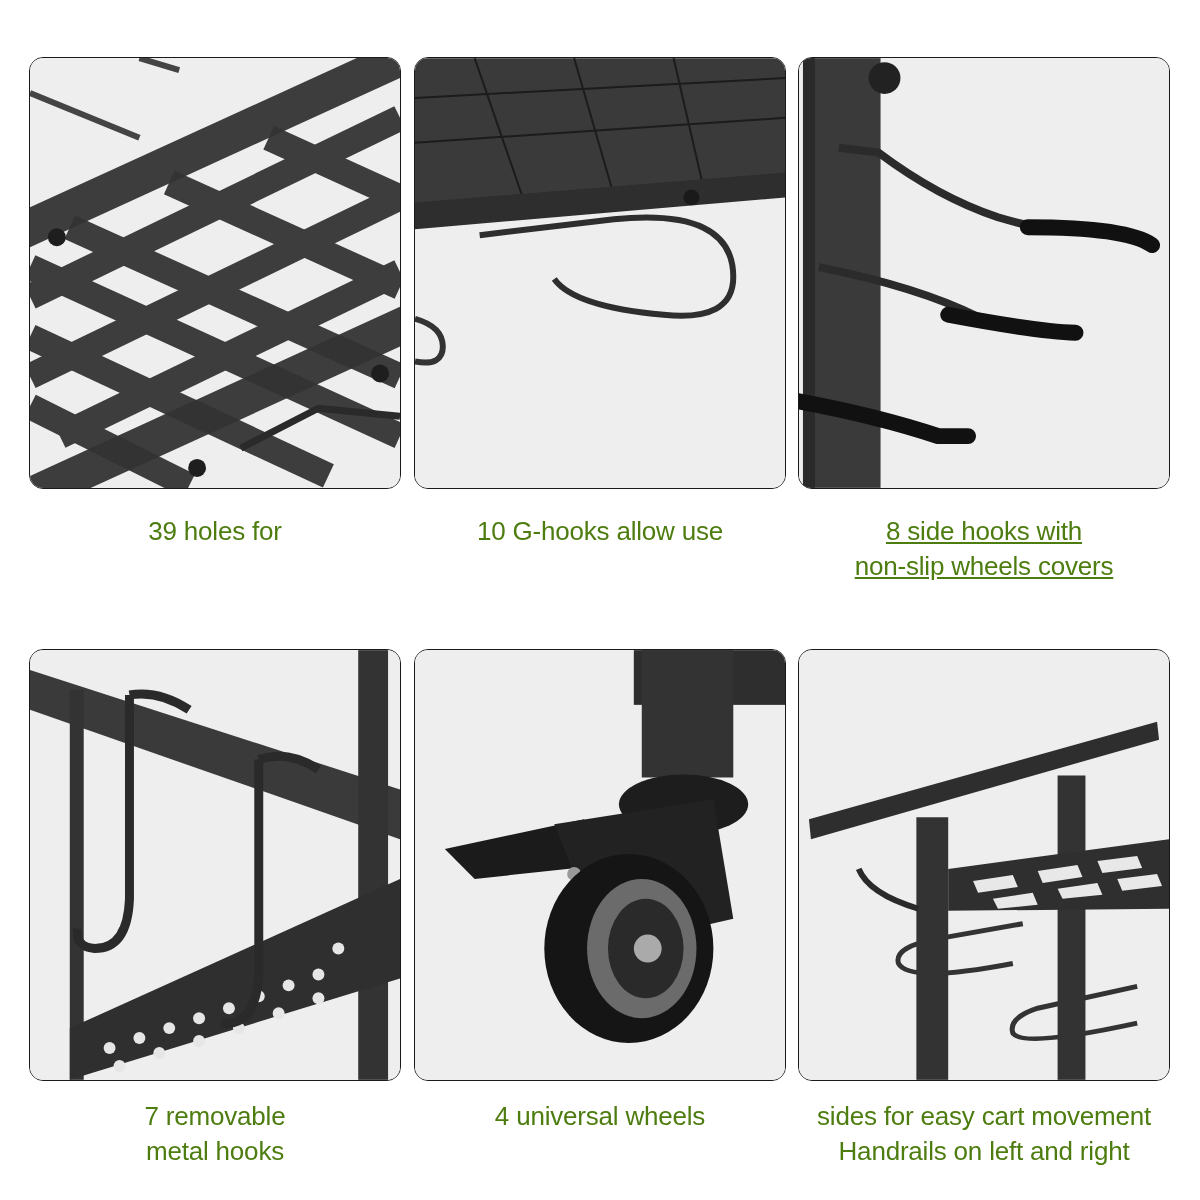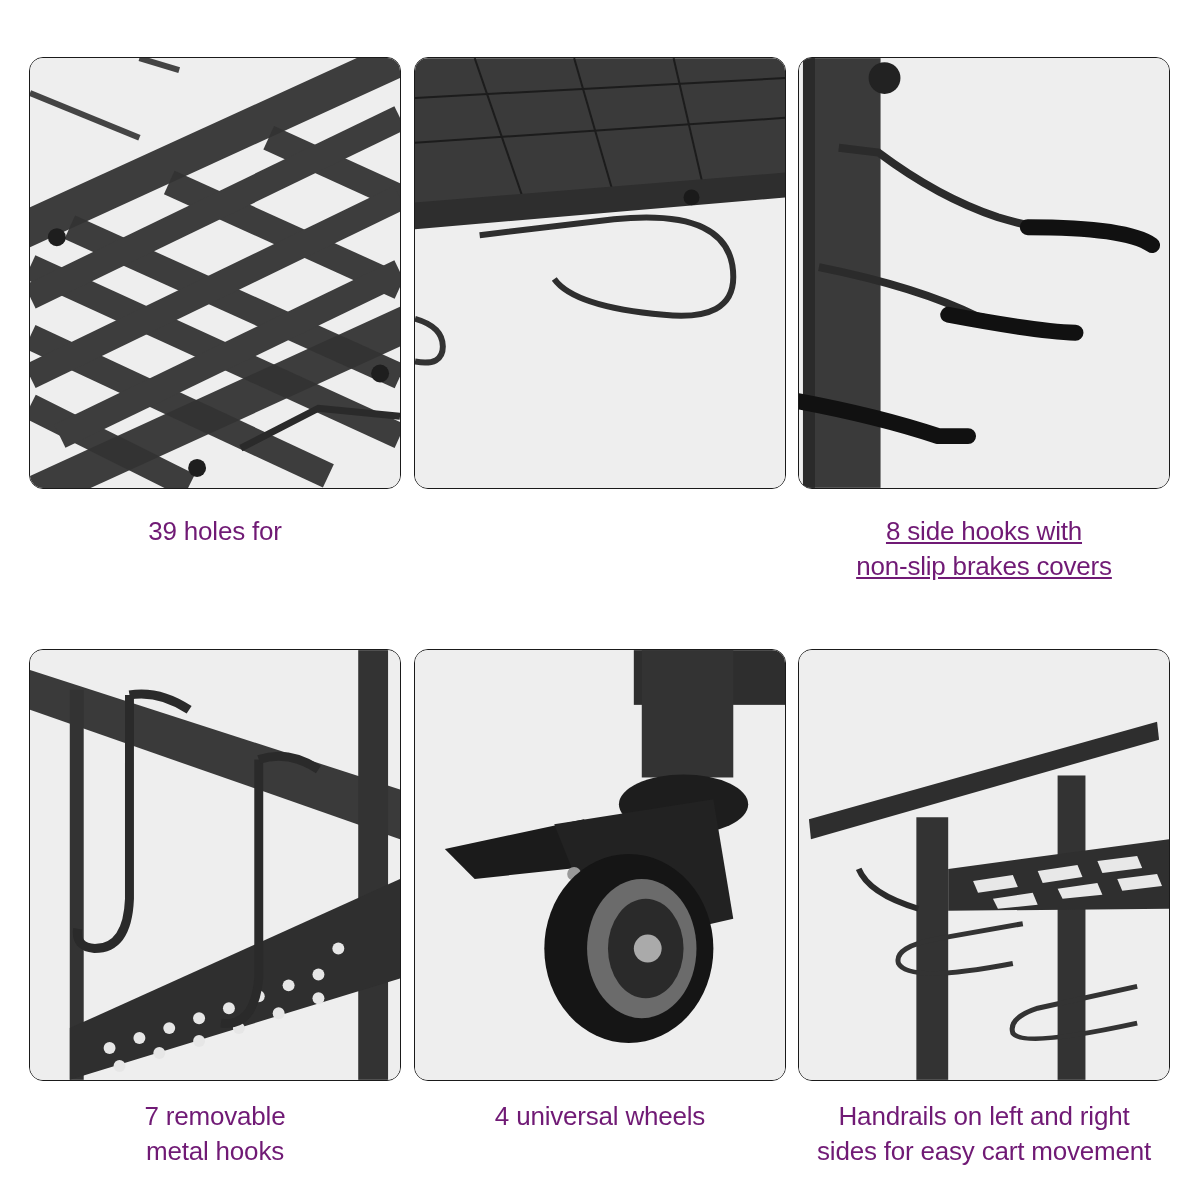--- a/index.html
+++ b/index.html
@@ -1,19 +1,19 @@
 <!DOCTYPE html>
 <html><head>
 <meta charset="utf-8">
 <style>
   html,body{margin:0;padding:0;background:#ffffff;}
   body{width:1200px;height:1200px;position:relative;overflow:hidden;font-family:"Liberation Sans",sans-serif;}
   .panel{position:absolute;width:372px;height:432px;border:1.5px solid #1a1a1a;border-radius:14px;overflow:hidden;background:#f2f2f2;box-sizing:border-box;}
   .panel svg{width:100%;height:100%;display:block;}
-  .caption{position:absolute;width:400px;text-align:center;font-size:26px;line-height:35px;color:#701a75;letter-spacing:-0.2px;}
+  .caption{position:absolute;width:400px;text-align:center;font-size:26px;line-height:35px;color:#4d7c0f;letter-spacing:-0.2px;}
   .caption span{display:block;white-space:nowrap;}
 </style>
 </head>
 <body>
 
 <div class="panel" style="left:29px;top:57px;">
   <svg viewBox="0 0 372 432">
     <rect width="372" height="432" fill="#eeeeee"></rect>
     <line x1="0" y1="35" x2="110" y2="80" stroke="#444" stroke-width="6"></line>
     <line x1="110" y1="0" x2="150" y2="12" stroke="#444" stroke-width="6"></line>
@@ -137,28 +137,29 @@
     <path d="M60,220 Q70,245 120,260" stroke="#2a2a2a" stroke-width="6" fill="none"></path>
     <path d="M225,275 L140,290 Q95,298 100,315 Q110,335 215,315" stroke="#333" stroke-width="5" fill="none"></path>
     <path d="M340,338 L240,360 Q210,370 215,385 Q225,400 340,375" stroke="#333" stroke-width="5" fill="none"></path>
   </svg>
 </div>
 
 <div class="caption" style="left:15px;top:514px;">
   <span>39 holes for</span>
 </div>
 <div class="caption" style="left:400px;top:514px;">
+  <span>10 G-hooks allow use</span>
 </div>
 <div class="caption" style="left:784px;top:514px;text-decoration:underline;">
   <span>8 side hooks with</span>
-  <span>non-slip brakes covers</span>
+  <span>non-slip wheels covers</span>
 </div>
 <div class="caption" style="left:15px;top:1099px;">
   <span>7 removable</span>
   <span>metal hooks</span>
 </div>
 <div class="caption" style="left:400px;top:1099px;">
   <span>4 universal wheels</span>
 </div>
 <div class="caption" style="left:784px;top:1099px;">
+  <span>sides for easy cart movement</span>
   <span>Handrails on left and right</span>
-  <span>sides for easy cart movement</span>
 </div>
 
 </body></html>

